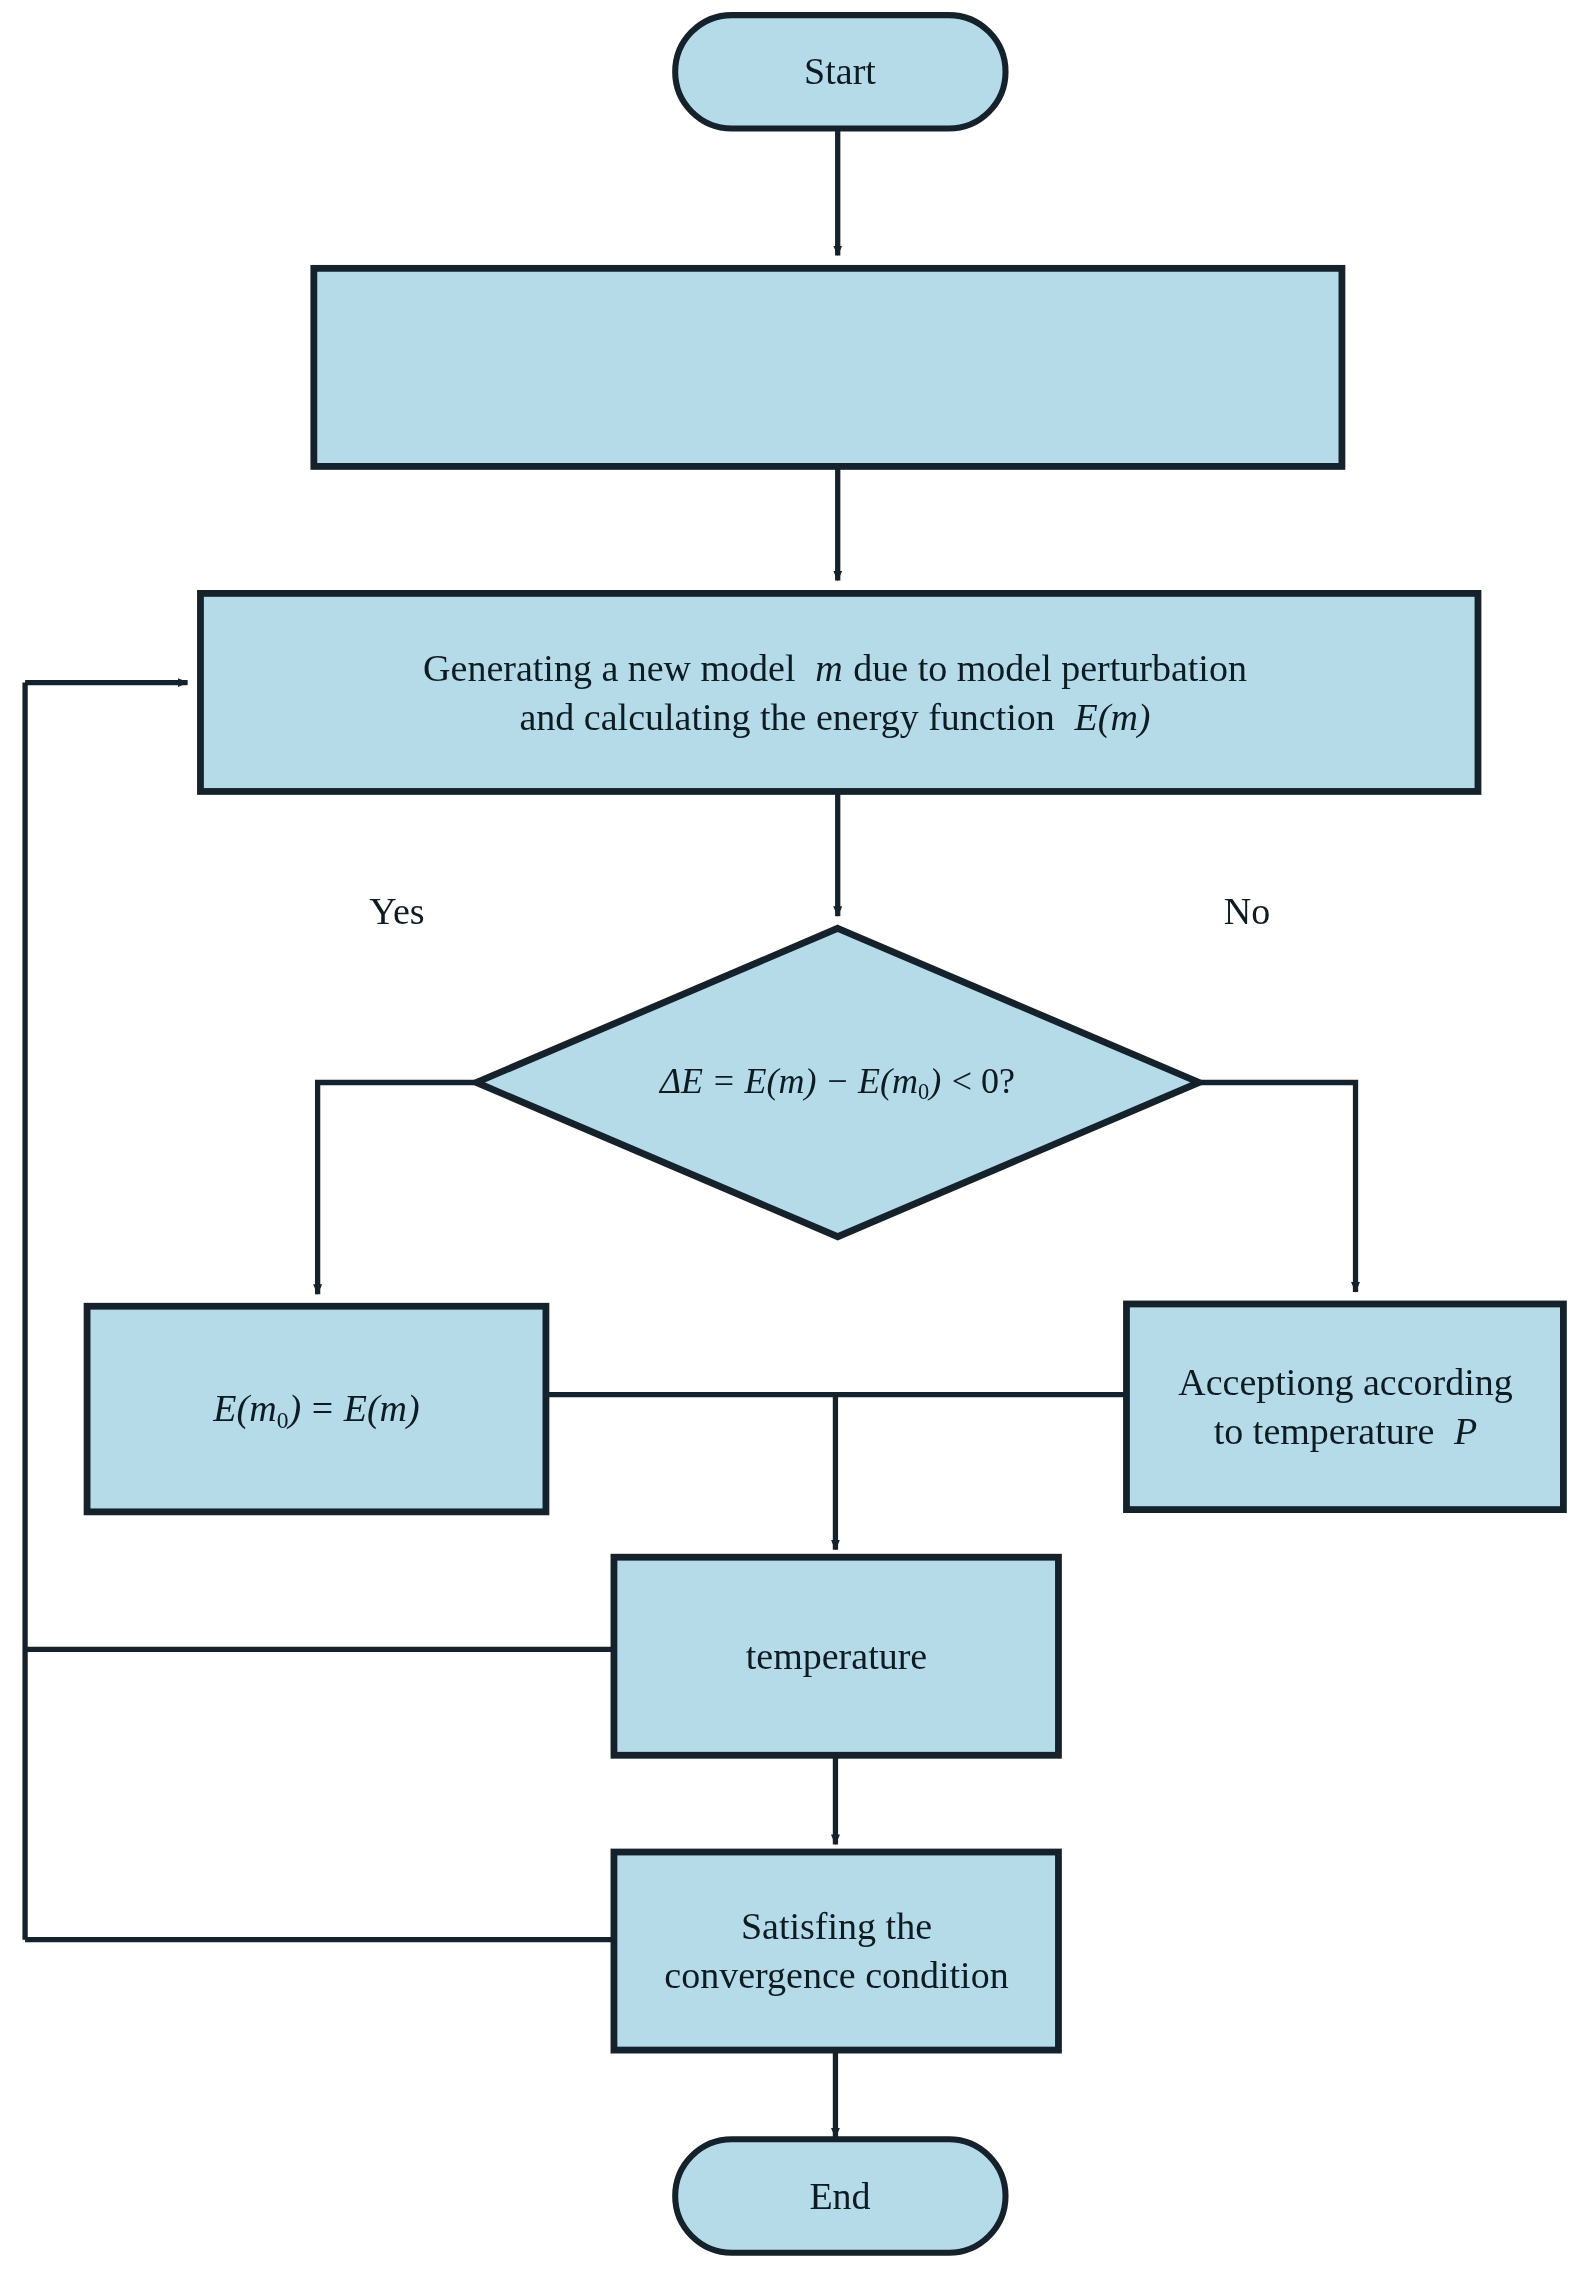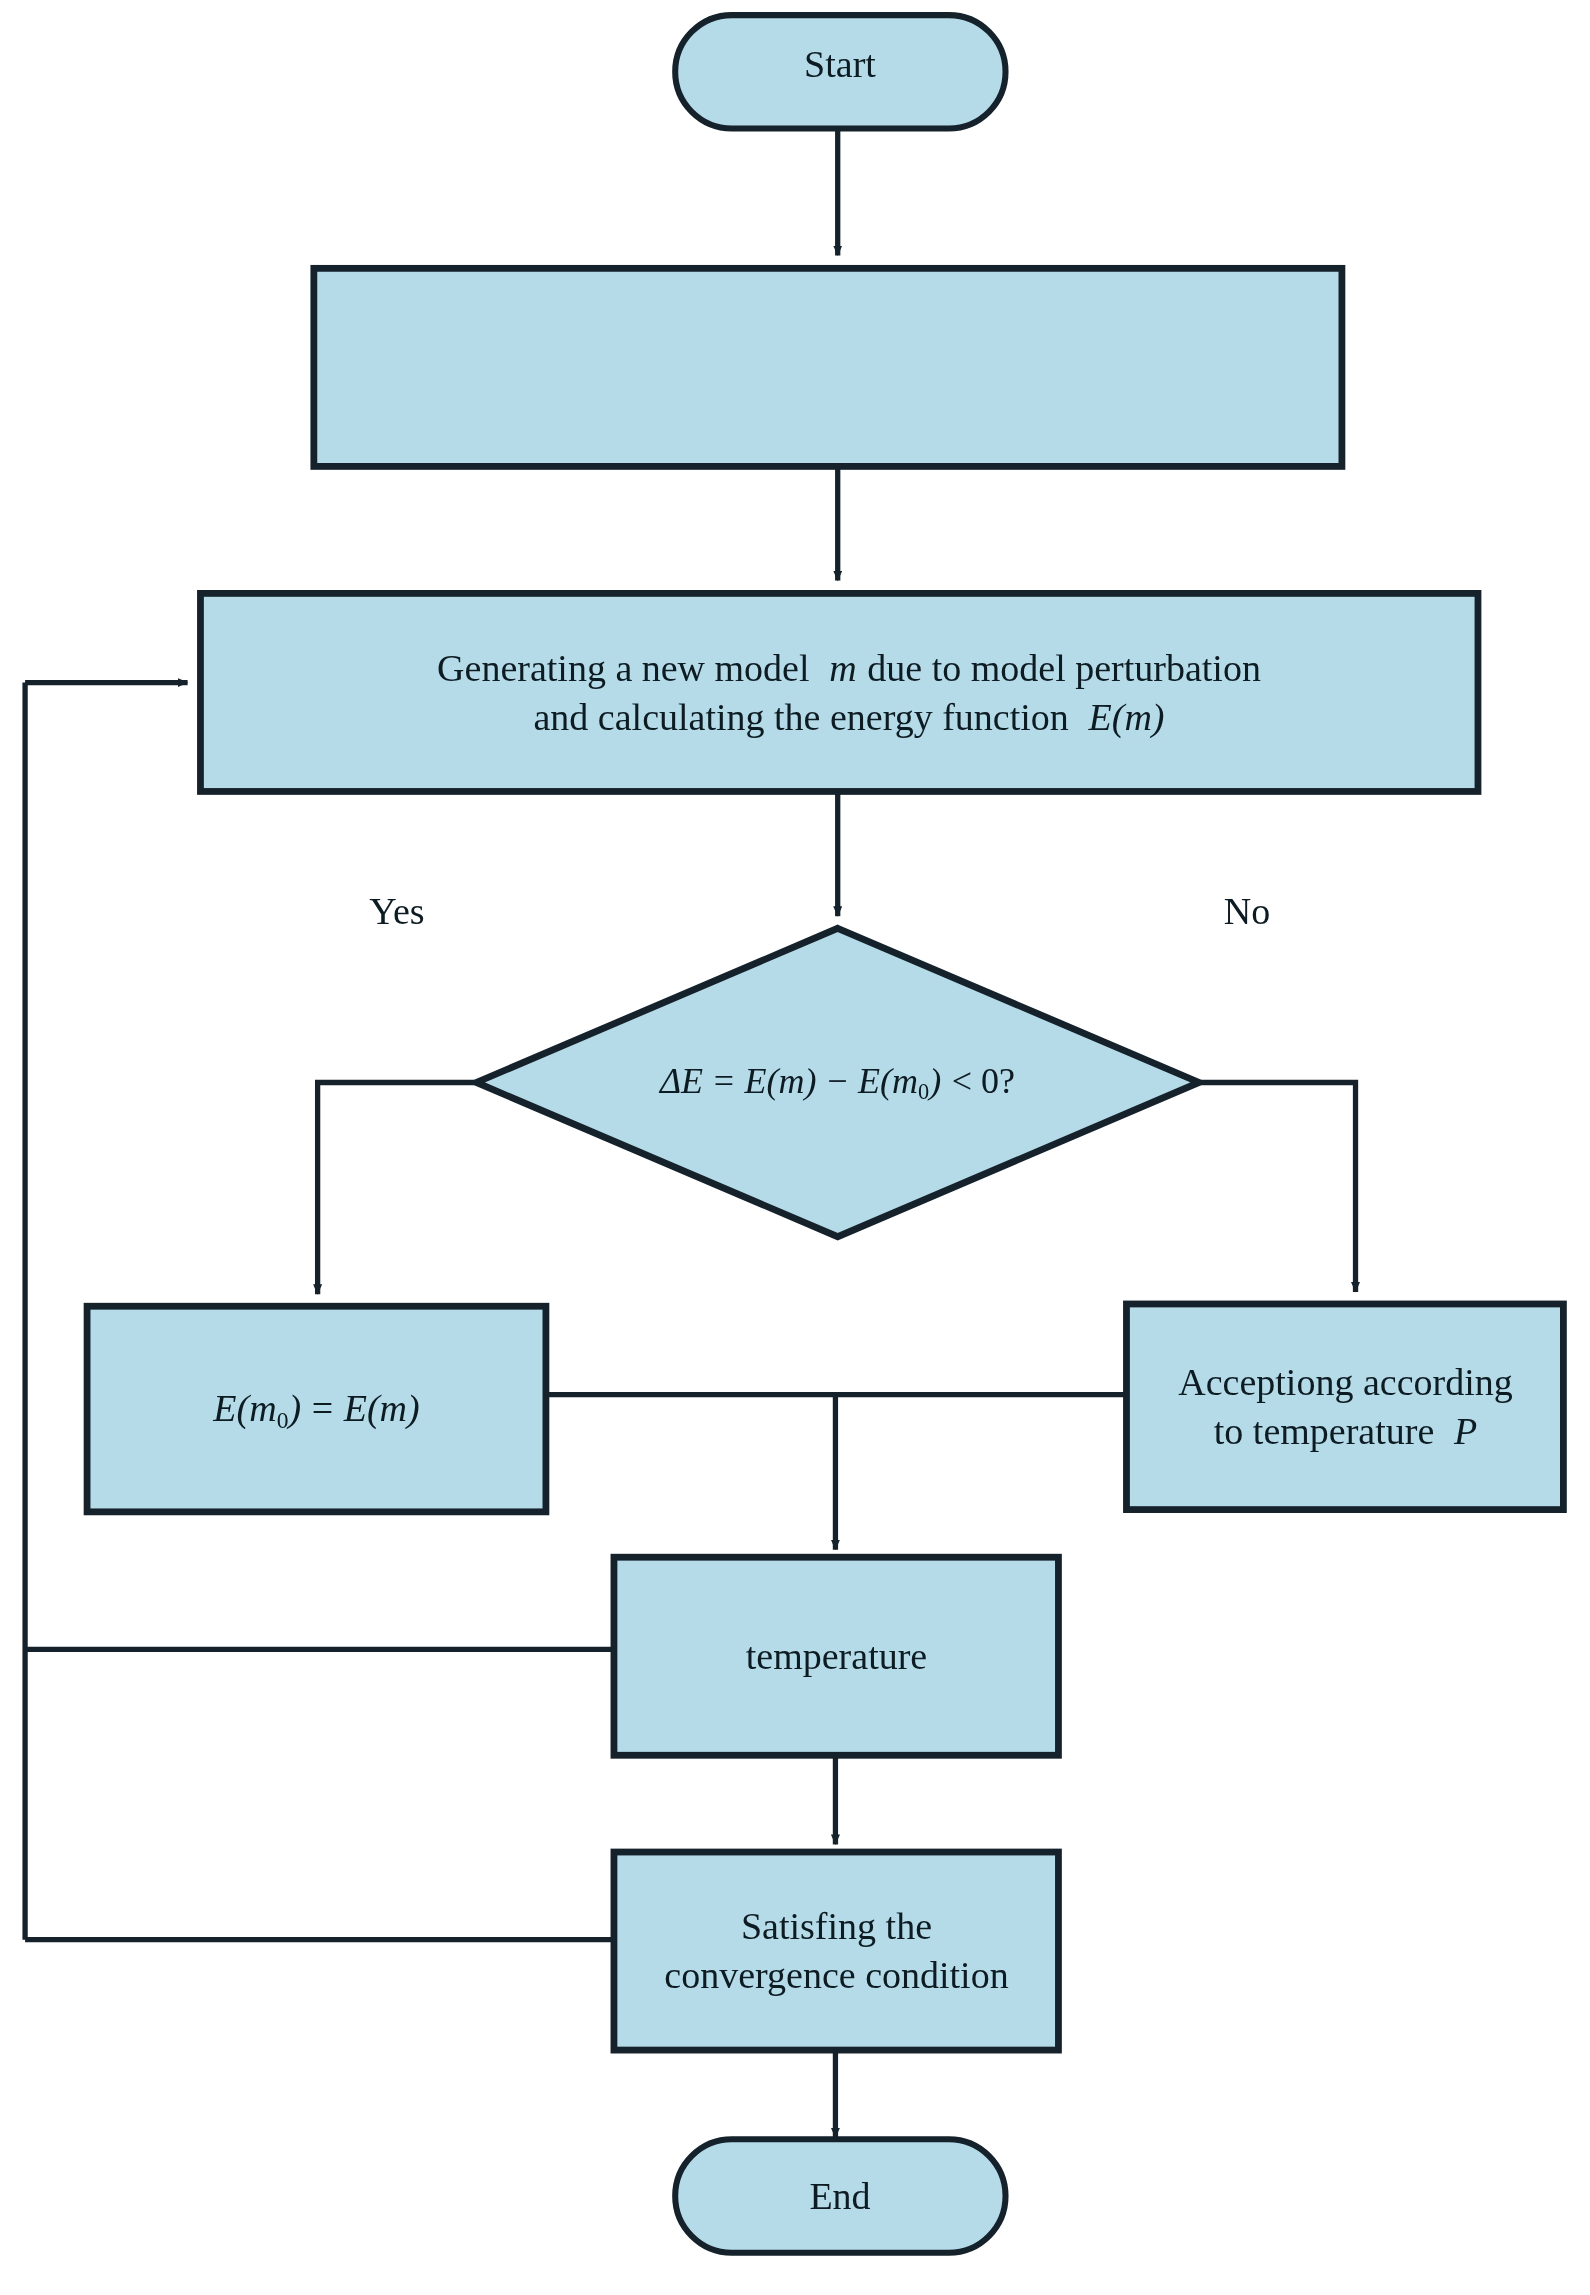--- a/index.html
+++ b/index.html
@@ -90,26 +90,26 @@
 
     <rect x="1490" y="1725" width="578" height="272" fill="#b5dbe9" stroke="#15222b" stroke-width="9"></rect>
 
     <rect x="812" y="2060" width="588" height="262" fill="#b5dbe9" stroke="#15222b" stroke-width="9"></rect>
 
     <rect x="812" y="2450" width="588" height="262" fill="#b5dbe9" stroke="#15222b" stroke-width="9"></rect>
 
     <rect x="893" y="2830" width="437" height="150" rx="75" ry="75" fill="#b5dbe9" stroke="#15222b" stroke-width="8"></rect>
   </svg>
 
-  <div class="node-label t-term" style="left:675px; top:8px; width:330px; height:113px;">
+  <div class="node-label t-term" style="left:675px; top:15px; width:330px; height:113px;">
     <span>Start</span>
   </div>
 
 
-  <div class="node-label t-proc" style="left:210px; top:594px; width:1278px; height:198px;">
+  <div class="node-label t-proc" style="left:196px; top:594px; width:1278px; height:198px;">
     <span class="row"><span>Generating a new model</span><span class="gap"></span><span class="mathi">m</span><span class="gap-s"></span><span>due to model perturbation</span></span>
     <span class="row"><span>and calculating the energy function</span><span class="gap"></span><span class="mathi">E(m)</span></span>
   </div>
 
   <div class="node-label t-dec" style="left:476px; top:1022px; width:723px; height:121px;">
     <span class="row"><span class="mathi">ΔE</span><span class="gap-s"></span><span>=</span><span class="gap-s"></span><span class="mathi">E(m)</span><span class="gap-s"></span><span>−</span><span class="gap-s"></span><span class="mathi"><span>E(m</span><sub>0</sub><span>)</span></span><span class="gap-s"></span><span>&lt; 0?</span></span>
   </div>
 
   <div class="node-label t-branch" style="left:314px; top:885px; width:166px; height:53px;">
     <span>Yes</span>

